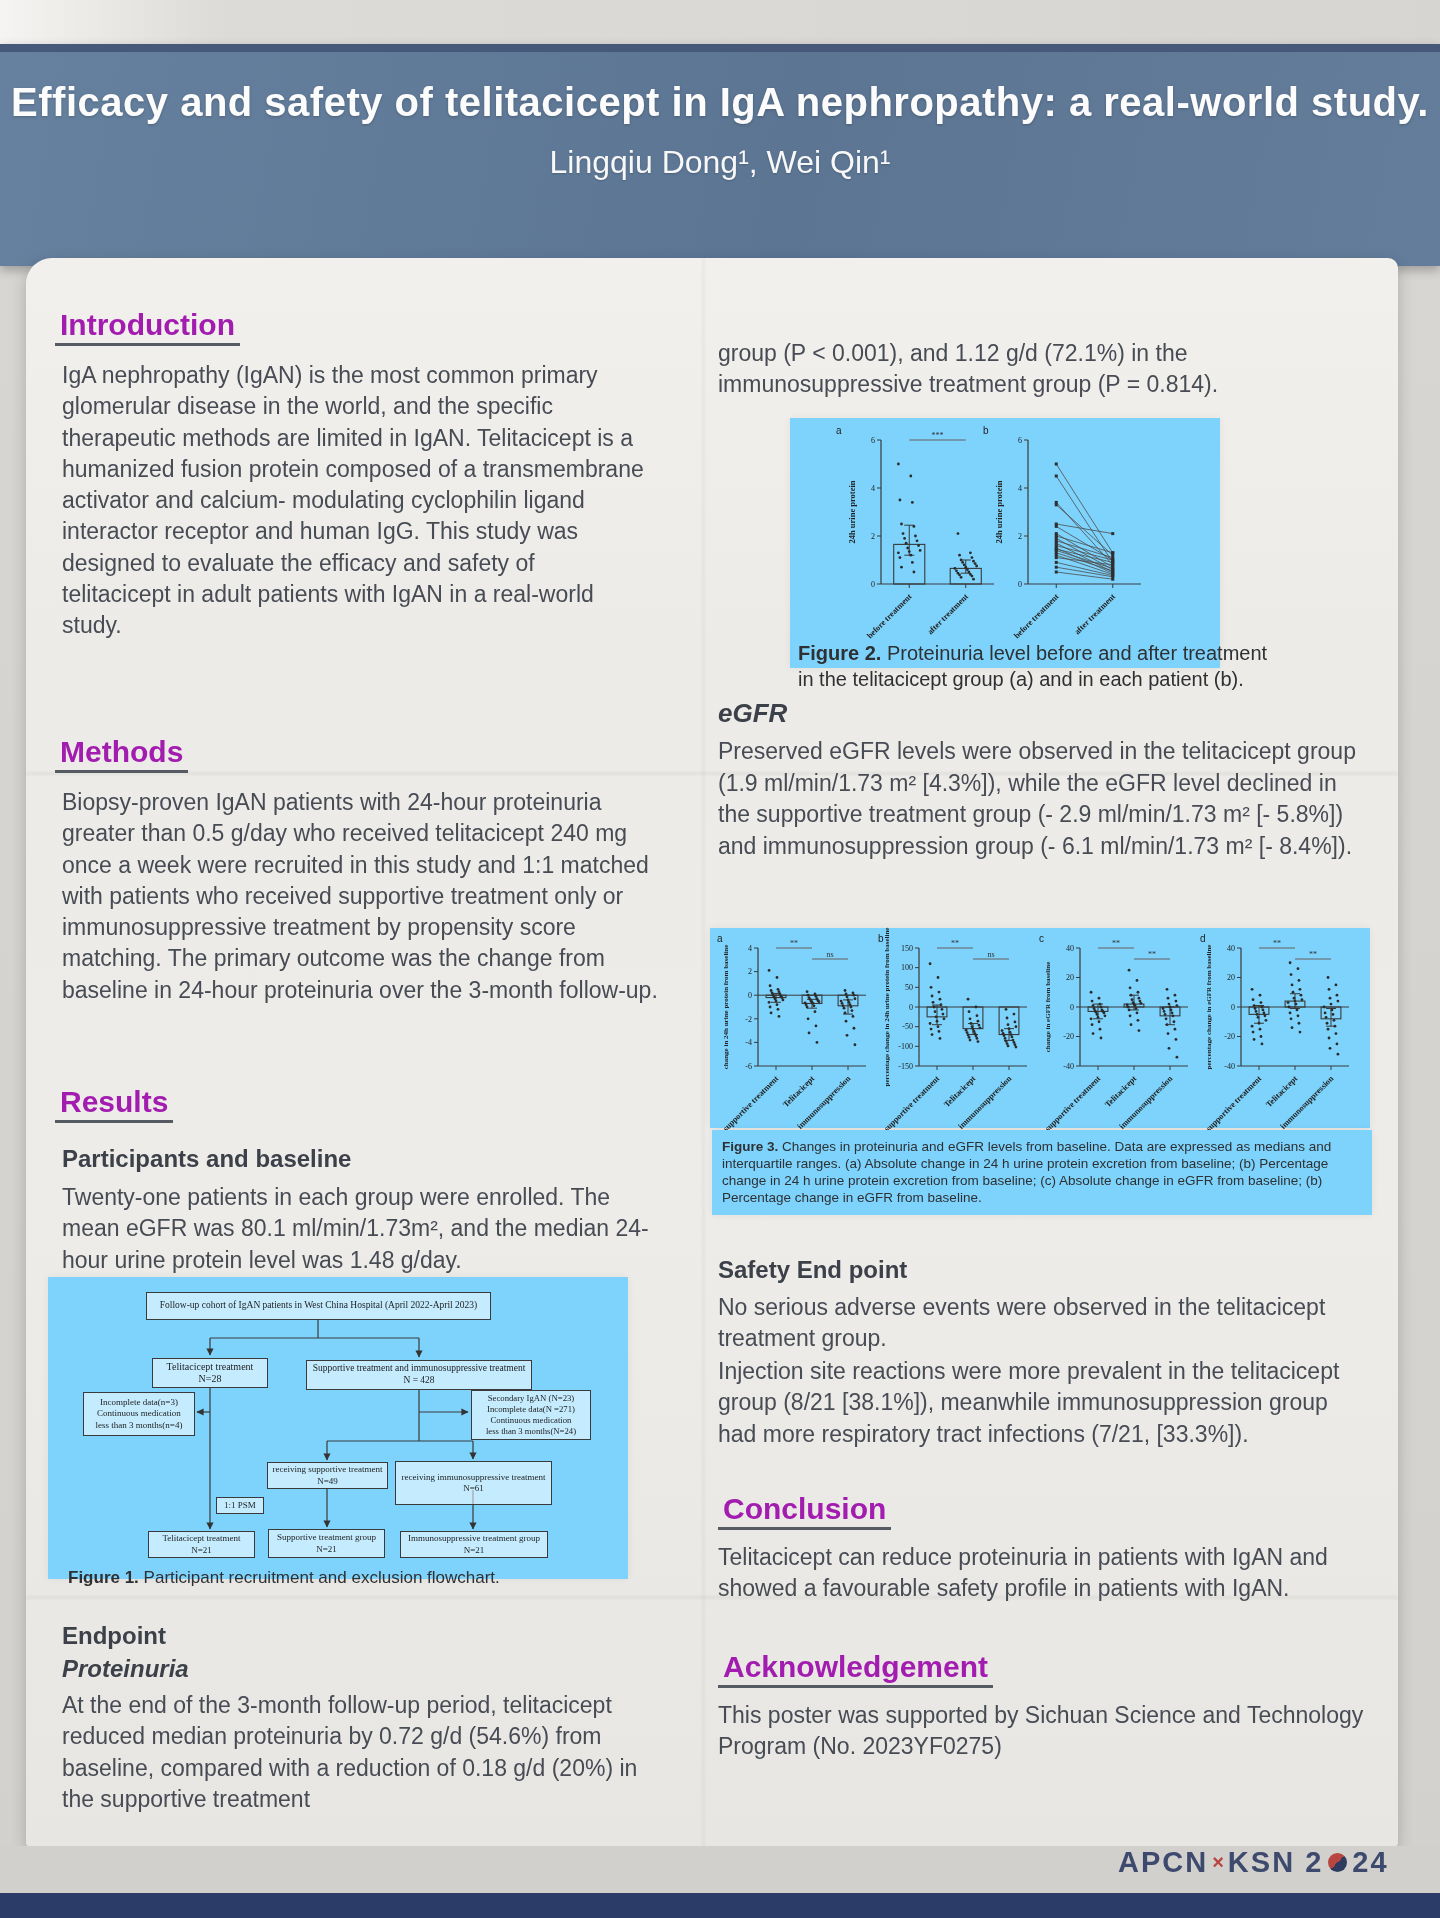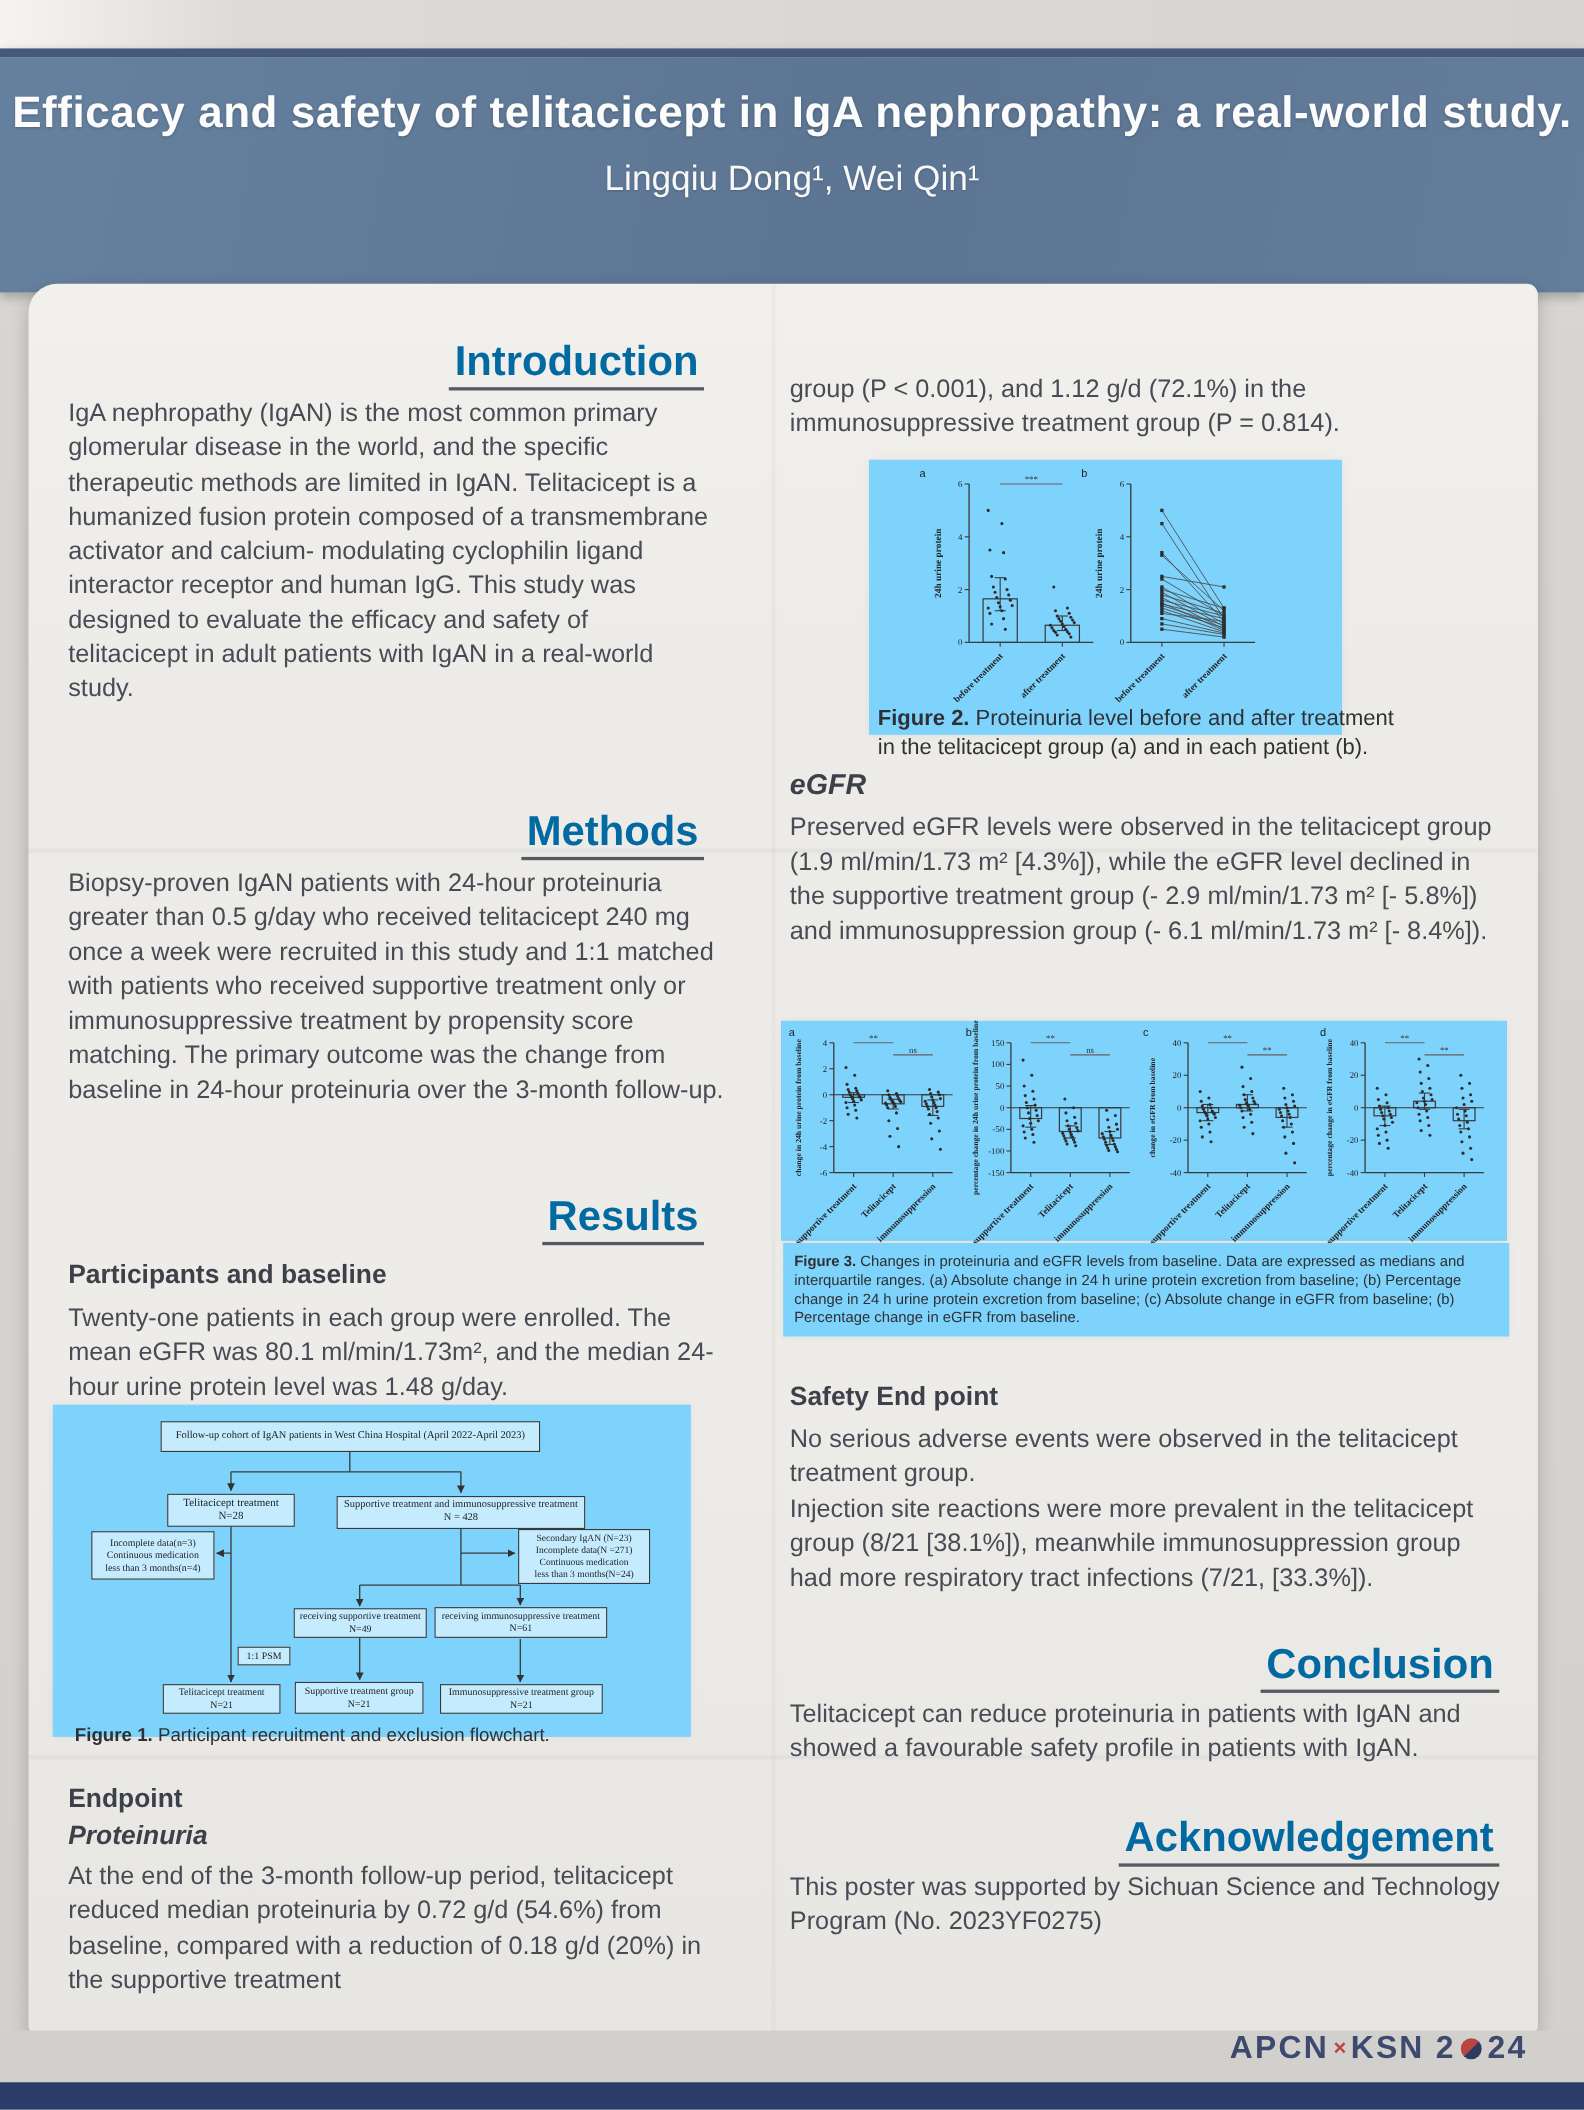--- a/index.html
+++ b/index.html
@@ -20,21 +20,21 @@
   .hdr-affil{position:absolute;left:0;top:152px;width:1440px;text-align:center;
      font-size:26px;color:#f5f5f4;text-shadow:0 1px 2px rgba(0,0,0,.18);}
   #sheet{position:absolute;left:26px;top:258px;width:1372px;height:1590px;
      background:linear-gradient(180deg,#f2f0ed 0,#edebe7 25%,#eeece9 60%,#e8e6e3 100%);
      border-radius:26px 10px 6px 6px;box-shadow:0 5px 16px rgba(0,0,0,.2);}
   .fold-h{position:absolute;left:26px;width:1372px;height:3px;background:rgba(90,88,84,.07);filter:blur(1px);}
   .fold-v{position:absolute;top:258px;width:3px;height:1590px;background:rgba(90,88,84,.05);filter:blur(1px);}
   #floor{position:absolute;left:0;top:1846px;width:1440px;height:72px;background:#d2d0cd;}
   #navy-bar{position:absolute;left:0;top:1893px;width:1440px;height:25px;background:#2b3c68;}
 
-  .sec-head{font-size:38px;font-weight:bold;color:#0369a1;text-align:right;}
+  .sec-head{font-size:30px;font-weight:bold;color:#a21caf;text-align:left;}
   .sec-head span{border-bottom:3px solid #565a63;padding:0 5px 2px;}
   .body-text{font-size:23px;line-height:1.36;color:#474b54;}
   .subhead{font-size:24px;font-weight:bold;color:#3c4049;}
   .subhead-i{font-size:24px;font-weight:bold;font-style:italic;color:#3c4049;}
   .fig-cap{font-size:20px;line-height:1.3;color:#2e3033;}
   .fig-cap .b{font-weight:bold;}
   .fig-card{background:#7dd3fc;box-shadow:0 0 8px rgba(0,0,0,.06);}
 
   #flowchart{position:absolute;left:58px;top:1285px;width:565px;height:300px;}
   .fnode{position:absolute;border:1.4px solid #3a3a3a;background:rgba(255,255,255,.55);
@@ -107,21 +107,21 @@
 N = 428</div>
   <div class="fnode" style="left:25px;top:107px;width:112px;height:44px;font-size:9px;">Incomplete data(n=3)
 Continuous medication
 less than 3 months(n=4)</div>
   <div class="fnode" style="left:413px;top:105px;width:120px;height:50px;font-size:8.7px;">Secondary IgAN (N=23)
 Incomplete data(N =271)
 Continuous medication
 less than 3 months(N=24)</div>
   <div class="fnode" style="left:209px;top:177px;width:121px;height:27px;font-size:9px;">receiving supportive treatment
 N=49</div>
-  <div class="fnode" style="left:337px;top:176px;width:157px;height:28px;font-size:9px;">receiving immunosuppressive treatment
+  <div class="fnode" style="left:337px;top:176px;width:157px;height:44px;font-size:9px;">receiving immunosuppressive treatment
 N=61</div>
   <div class="fnode" style="left:158px;top:212px;width:48px;height:17px;font-size:9px;">1:1 PSM</div>
   <div class="fnode" style="left:90px;top:246px;width:107px;height:27px;font-size:9px;">Telitacicept treatment
 N=21</div>
   <div class="fnode" style="left:210px;top:244px;width:117px;height:29px;font-size:9px;">Supportive treatment group
 N=21</div>
   <div class="fnode" style="left:342px;top:246px;width:148px;height:27px;font-size:9px;font-family:Liberation Serif, serif;">Immunosuppressive treatment group
 N=21</div>
 </div>
 <div class="abs fig-cap" style="left:68px;top:1567px;width:560px;font-size:17px;"><span class="b">Figure 1.</span><span> Participant recruitment and exclusion flowchart.</span></div>

